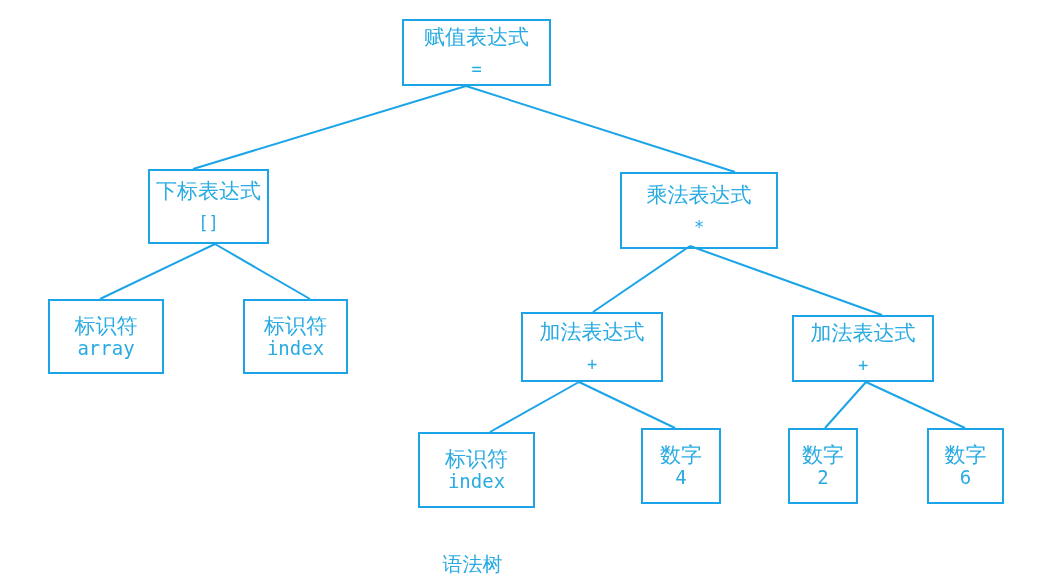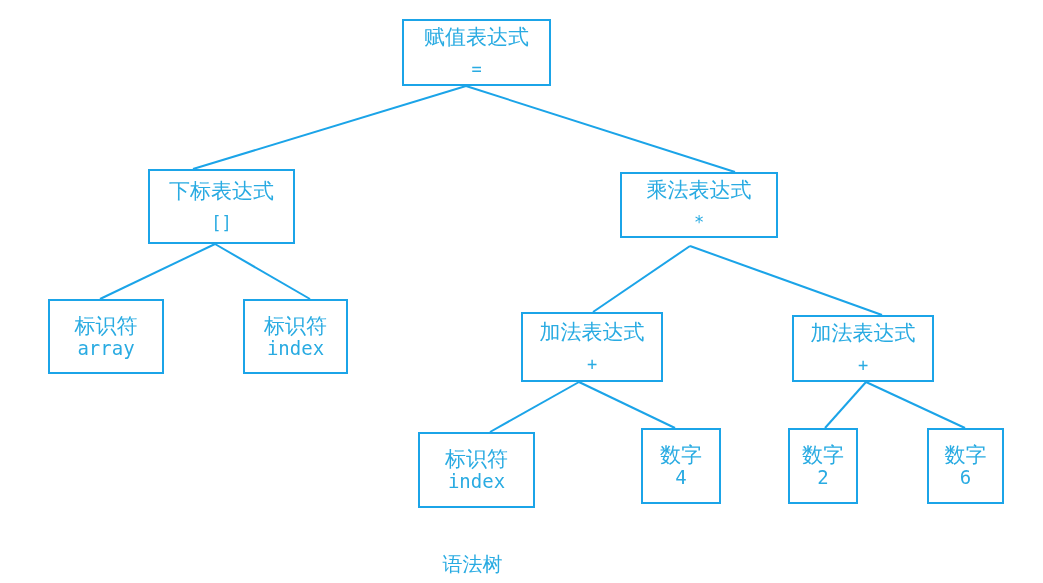--- a/index.html
+++ b/index.html
@@ -77,25 +77,25 @@
       <line x1="579" y1="382" x2="490" y2="432" stroke="#1ba4e8" stroke-width="2"></line>
       <line x1="579" y1="382" x2="675" y2="428" stroke="#1ba4e8" stroke-width="2"></line>
       <line x1="866" y1="382" x2="825" y2="428" stroke="#1ba4e8" stroke-width="2"></line>
       <line x1="866" y1="382" x2="965" y2="428" stroke="#1ba4e8" stroke-width="2"></line>
     </svg>
   <div id="nodes-layer">
       <div class="node" style="left: 402px; top: 19px; width: 149px; height: 67px;">
         <div class="nd-type">赋值表达式</div>
         <div class="nd-val sym">=</div>
       </div>
-      <div class="node" style="left: 148px; top: 169px; width: 147px; height: 75px;">
+      <div class="node" style="left: 148px; top: 169px; width: 121px; height: 75px;">
         <div class="nd-type">下标表达式</div>
         <div class="nd-val sym">[]</div>
       </div>
-      <div class="node" style="left: 620px; top: 172px; width: 158px; height: 66px;">
+      <div class="node" style="left: 620px; top: 172px; width: 158px; height: 77px;">
         <div class="nd-type">乘法表达式</div>
         <div class="nd-val sym">*</div>
       </div>
       <div class="node" style="left: 48px; top: 299px; width: 116px; height: 75px;">
         <div class="nd-type">标识符</div>
         <div class="nd-val">array</div>
       </div>
       <div class="node" style="left: 243px; top: 299px; width: 105px; height: 75px;">
         <div class="nd-type">标识符</div>
         <div class="nd-val">index</div>

